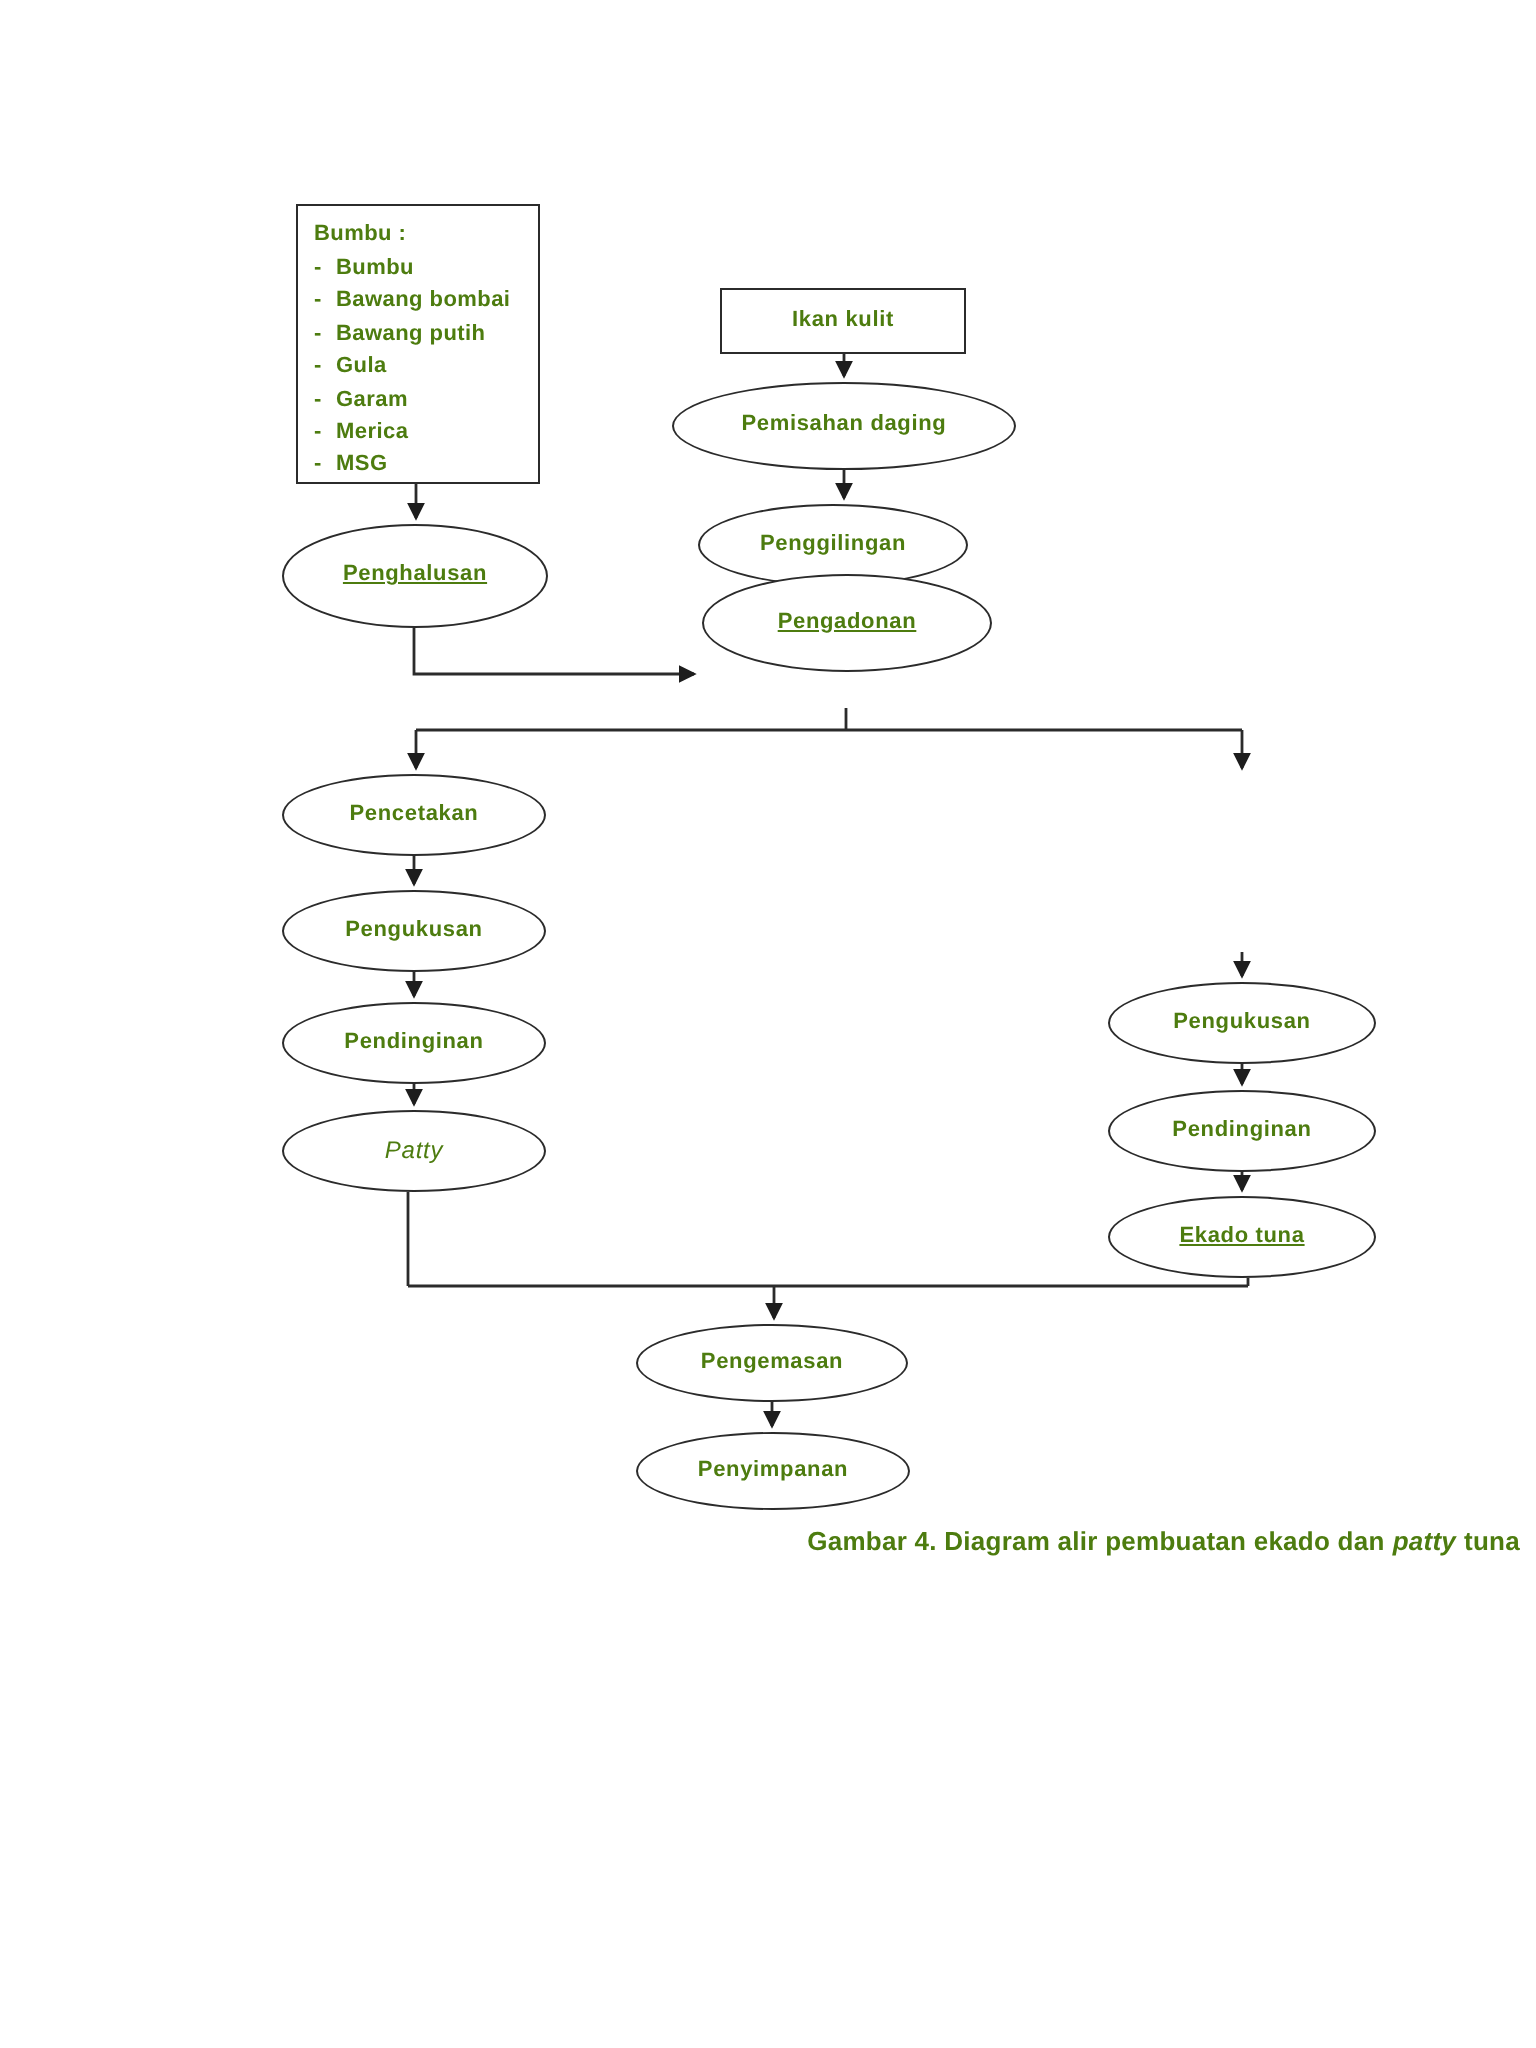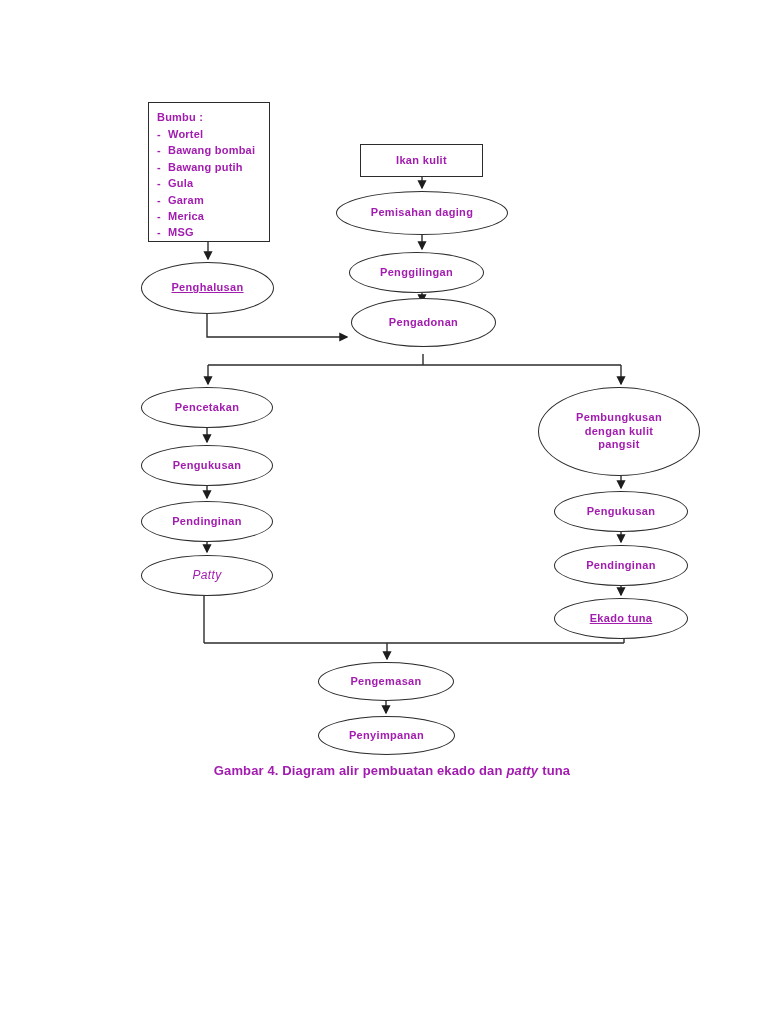--- a/index.html
+++ b/index.html
@@ -2,21 +2,21 @@
 <html><head>
 <meta charset="utf-8">
 <style>
   html, body { margin: 0; padding: 0; background: #ffffff; }
   #canvas {
     position: relative;
     width: 768px;
     height: 1024px;
     background: #ffffff;
     font-family: "Liberation Sans", "DejaVu Sans", sans-serif;
-    color: #a21caf;
+    color: #4d7c0f;
     overflow: hidden;
   }
   .node {
     position: absolute;
     display: flex;
     align-items: center;
     justify-content: center;
     text-align: center;
     background: #ffffff;
     font-size: 11px;
@@ -54,21 +54,21 @@
   .bumbu-dash { width: 11px; flex: 0 0 11px; }
   #connectors {
     position: absolute;
     left: 0; top: 0;
     z-index: 1;
   }
   #caption {
     position: absolute;
     left: 24px; top: 763px;
     width: 736px;
-    text-align: center;
+    text-align: right;
     font-size: 13px;
     font-weight: 700;
     letter-spacing: 0.01em;
   }
   #caption .cap-italic { font-style: italic; margin: 0 4px; }
   #caption .cap-prefix { margin-right: 0; }
 </style>
 </head>
 <body>
 
@@ -101,21 +101,21 @@
       <path d="M204,643 L624,643"></path>
       <path d="M387,643 L387,659" marker-end="url(#arr)"></path>
       <path d="M386,701 L386,713" marker-end="url(#arr)"></path>
     </g>
   </svg>
 
   <div id="bumbu-box">
     <span class="bumbu-title">Bumbu :</span>
     <div class="bumbu-row">
       <span class="bumbu-dash">-</span>
-      <span>Wortel</span>
+      <span>Bumbu</span>
     </div>
     <div class="bumbu-row">
       <span class="bumbu-dash">-</span>
       <span>Bawang bombai</span>
     </div>
     <div class="bumbu-row">
       <span class="bumbu-dash">-</span>
       <span>Bawang putih</span>
     </div>
     <div class="bumbu-row">
@@ -137,29 +137,24 @@
   </div>
 
   <div class="node rect" style="left:360px; top:144px; width:123px; height:33px;">Ikan kulit</div>
 
   <div class="node ellipse" style="left:336px; top:191px; width:172px; height:44px;">Pemisahan daging</div>
 
   <div class="node ellipse" style="left:349px; top:252px; width:135px; height:41px;">Penggilingan</div>
 
   <div class="node ellipse" style="left:141px; top:262px; width:133px; height:52px;text-decoration:underline;">Penghalusan</div>
 
-  <div class="node ellipse" style="left:351px; top:298px; width:145px; height:49px;">Pengadonan</div>
+  <div class="node ellipse" style="left:351px; top:287px; width:145px; height:49px;text-decoration:underline;">Pengadonan</div>
 
   <div class="node ellipse" style="left:141px; top:387px; width:132px; height:41px;">Pencetakan</div>
 
-  <div class="node ellipse multiline" style="left:538px; top:387px; width:162px; height:89px;">
-    <span>Pembungkusan</span>
-    <span>dengan kulit</span>
-    <span>pangsit</span>
-  </div>
 
   <div class="node ellipse" style="left:141px; top:445px; width:132px; height:41px;">Pengukusan</div>
 
   <div class="node ellipse" style="left:554px; top:491px; width:134px; height:41px;">Pengukusan</div>
 
   <div class="node ellipse" style="left:141px; top:501px; width:132px; height:41px;">Pendinginan</div>
 
   <div class="node ellipse" style="left:554px; top:545px; width:134px; height:41px;">Pendinginan</div>
 
   <div class="node ellipse italic-label" style="left:141px; top:555px; width:132px; height:41px;">Patty</div>

